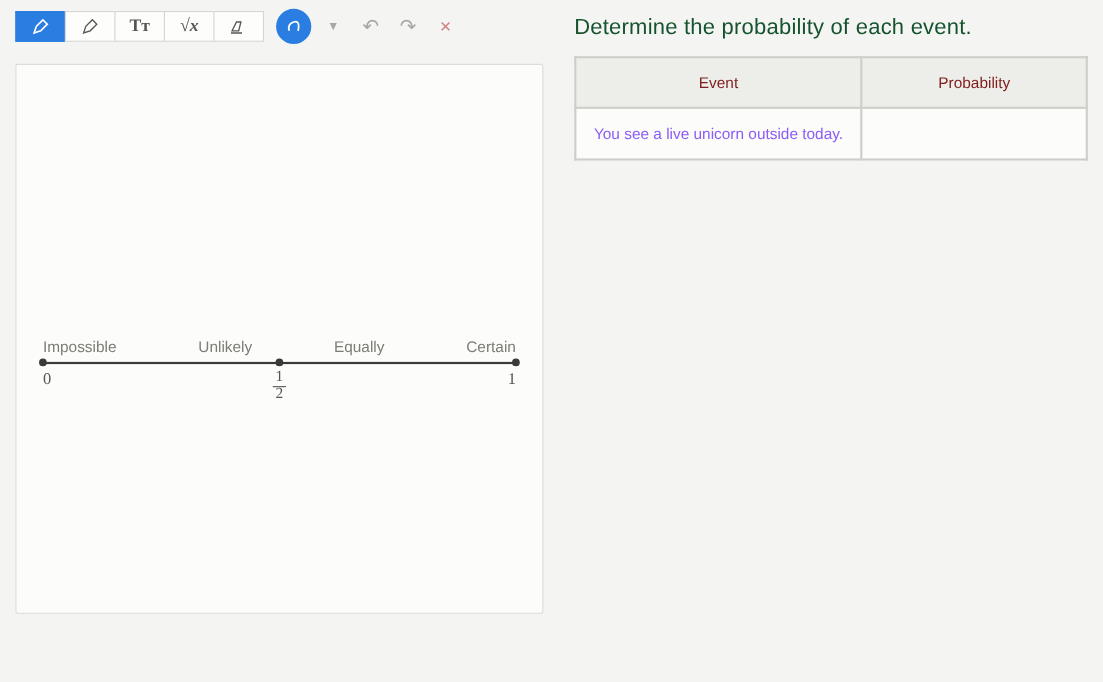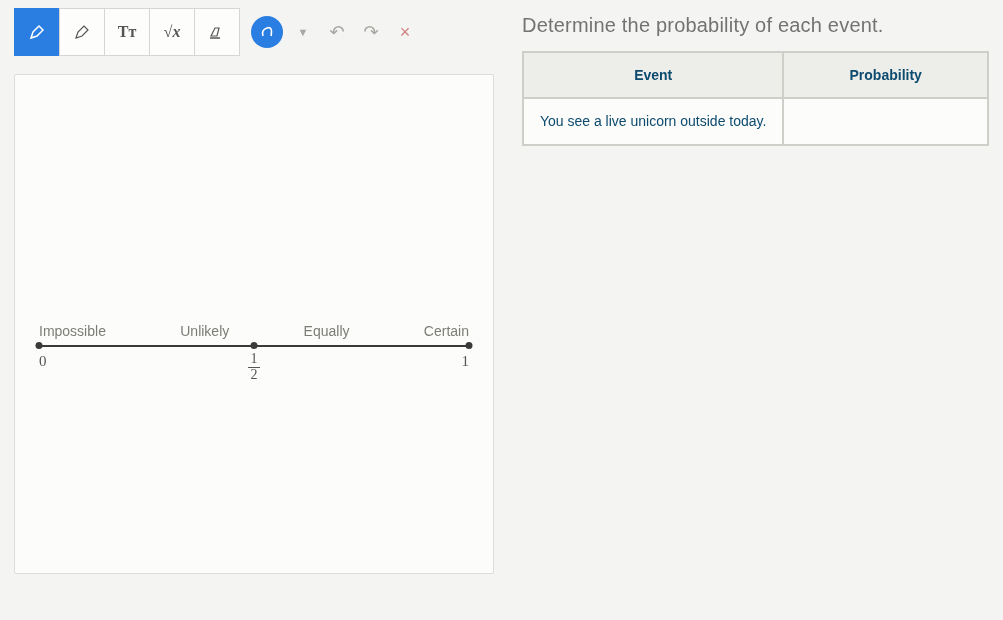--- a/index.html
+++ b/index.html
@@ -20,21 +20,21 @@
   
   .left-col { width: 490px; }
   .toolbar {
     display: flex;
     align-items: center;
     gap: 0;
     margin-bottom: 18px;
   }
   .tool {
     width: 46px;
-    height: 48px;
+    height: 28px;
     display: flex;
     align-items: center;
     justify-content: center;
     background: #fdfdfc;
     border: 1px solid #d6d6d2;
     color: #555;
     margin-right: -1px;
   }
   .tool.active {
     background: #2a7de1;
@@ -95,39 +95,39 @@
   .nl-ticks {
     display:flex; justify-content:space-between;
     font-size:15px; color:#555; margin-top:6px;
     font-family: 'Times New Roman', serif;
   }
   .nl-ticks .frac { text-align:center; line-height:0.9; font-size:14px; }
   .nl-ticks .frac .bar { border-top:1px solid #555; display:block; width:12px; margin:1px auto; }
 
   
   .right-col { flex:1; padding-top:6px; }
-  .instr { font-size: 20px; color:#737373; margin-bottom:14px; letter-spacing:.2px; }
+  .instr { font-size: 20px; color:#14532d; margin-bottom:14px; letter-spacing:.2px; }
 
   table.ev {
     border-collapse: collapse;
     width: 100%;
     background:#fcfcfa;
   }
   table.ev th, table.ev td {
     border: 2px solid #cfcfca;
     padding: 12px 10px;
     font-size: 14px;
-    color:#0c4a6e;
+    color:#8b5cf6;
     text-align:center;
     vertical-align: middle;
   }
   table.ev th {
     background:#ededea;
-    font-weight: bold;
-    color:#0c4a6e;
+    font-weight: normal;
+    color:#7f1d1d;
     height: 46px;
   }
   table.ev td.ev-cell { width: 56%; line-height:1.5; }
   table.ev td.pr-cell { width: 44%; }
 </style>
 </head>
 <body>
 
 <div class="page">
 

